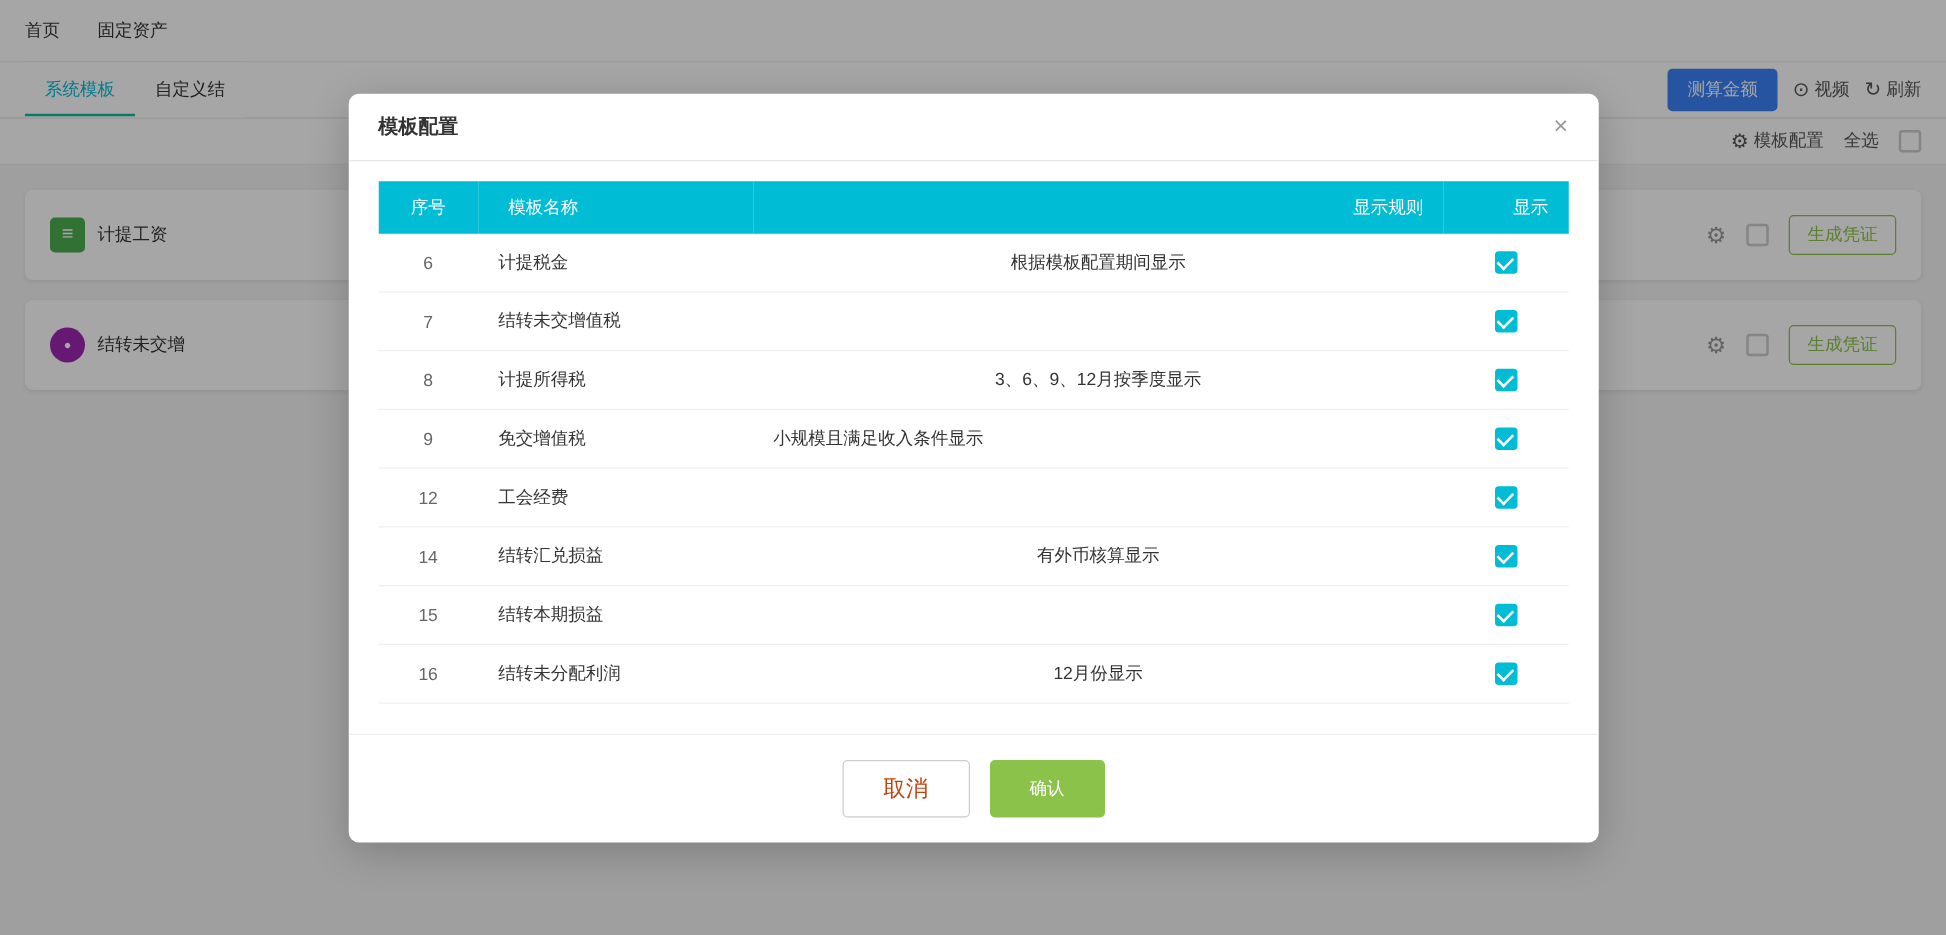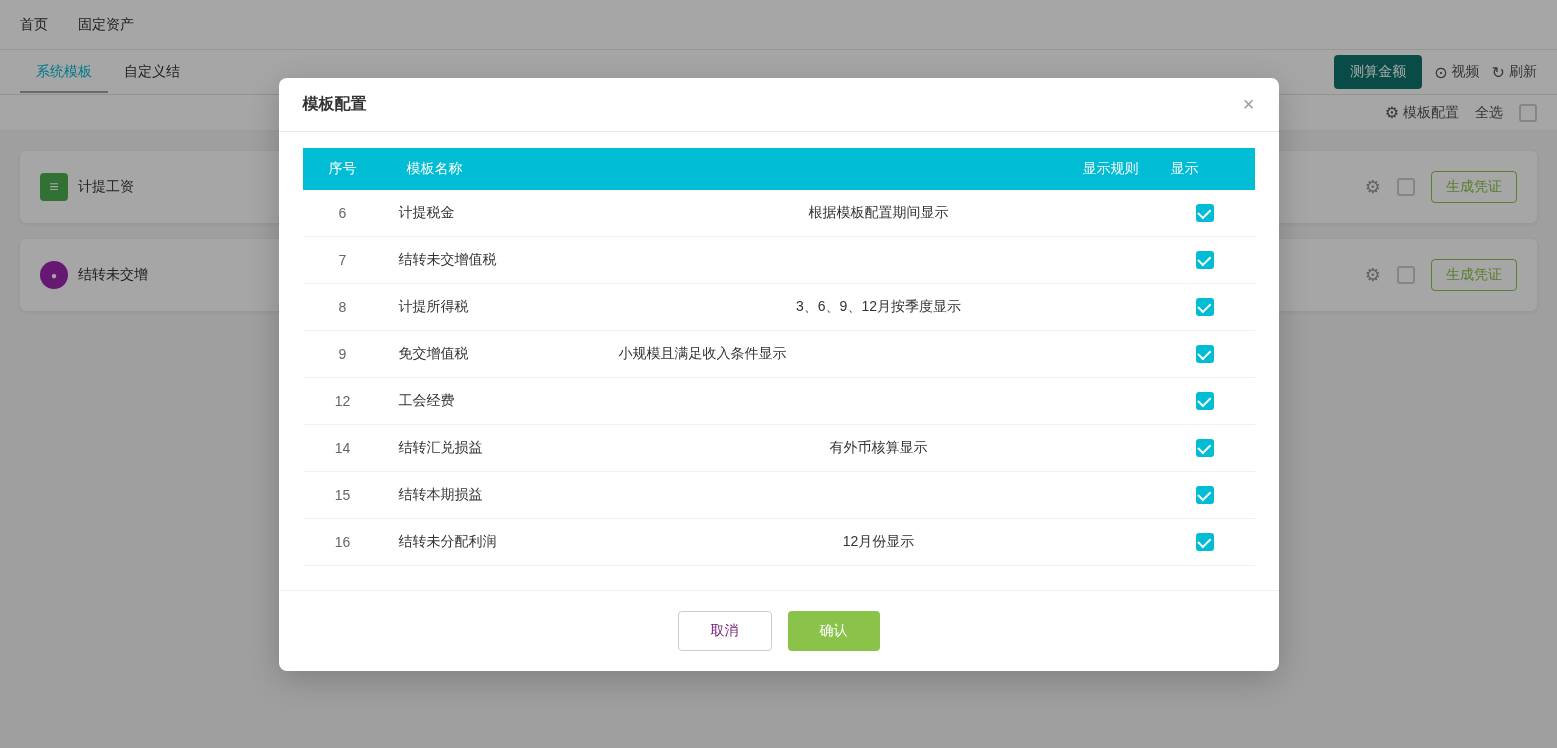--- a/index.html
+++ b/index.html
@@ -49,25 +49,25 @@
     .sub-nav-tab {
       padding: 10px 16px;
       font-size: 14px;
       cursor: pointer;
       color: #333;
       border-bottom: 2px solid transparent;
       margin-bottom: -2px;
     }
     .sub-nav-tab.active {
       color: #00bcd4;
-      border-bottom: 2px solid #a3a3a3;
+      border-bottom: 2px solid #14b8a6;
     }
 
     .btn-calc {
-      background: #0f766e;
+      background: #3b82f6;
       color: #fff;
       border: none;
       padding: 8px 16px;
       border-radius: 4px;
       cursor: pointer;
       font-size: 14px;
     }
     .btn-video {
       color: #555;
       background: none;
@@ -274,21 +274,21 @@
       padding-left: 24px;
     }
 
     .config-table thead th:nth-child(3) {
       text-align: left;
       padding-left: 24px;
     }
 
     .config-table thead th:last-child {
       width: 100px;
-      text-align: left;
+      text-align: right;
     }
 
     .config-table tbody tr {
       border-bottom: 1px solid #f0f0f0;
     }
 
     .config-table tbody td {
       padding: 14px 16px;
       font-size: 14px;
       color: #333;
@@ -340,25 +340,25 @@
       display: flex;
       justify-content: center;
       gap: 16px;
       padding: 20px 24px;
       border-top: 1px solid #f0f0f0;
     }
 
     .btn-cancel {
       background: #fff;
       border: 1px solid #ccc;
-      color: #701a75;
+      color: #c2410c;
       padding: 10px 32px;
       border-radius: 4px;
       cursor: pointer;
-      font-size: 14px;
+      font-size: 18px;
       text-align: right;
     }
 
     .btn-confirm {
       background: #8bc34a;
       border: none;
       color: #fff;
       padding: 10px 32px;
       border-radius: 4px;
       cursor: pointer;

